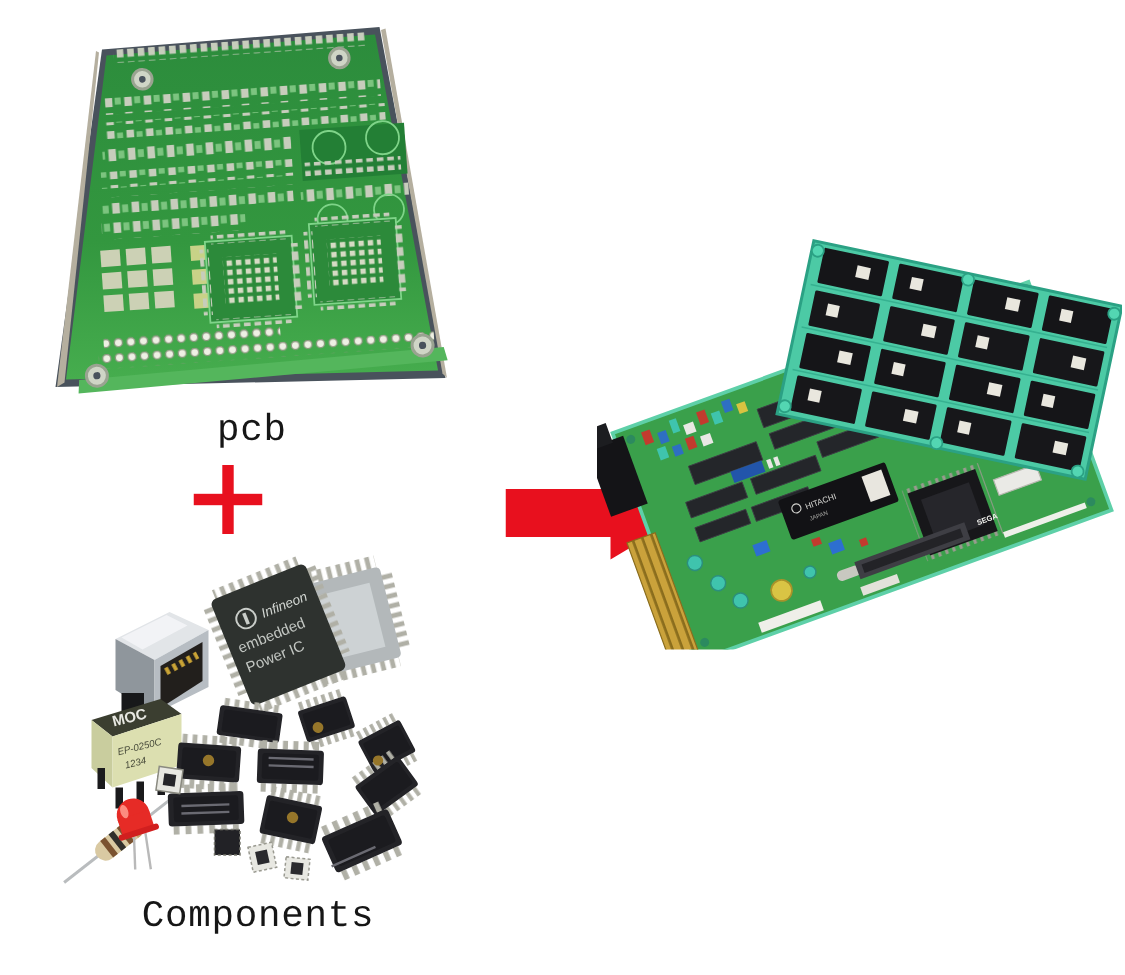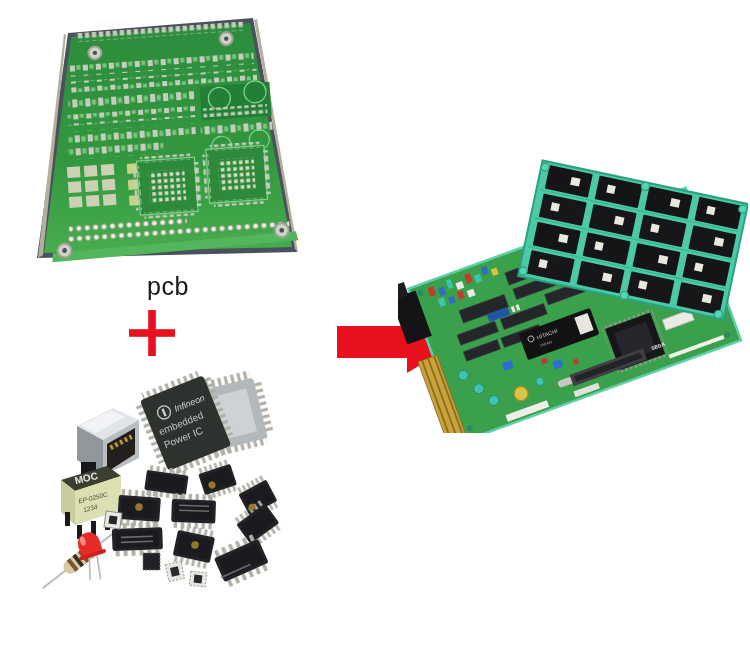--- a/index.html
+++ b/index.html
@@ -1,20 +1,20 @@
 <!DOCTYPE html>
 <html><head>
 <meta charset="utf-8">
 <style>
   html,body{margin:0;padding:0;background:#ffffff;}
   .stage{position:relative;width:750px;height:650px;background:#ffffff;overflow:hidden;
          font-family:"Liberation Sans",sans-serif;}
   .abs{position:absolute;}
   .caption{position:absolute;text-align:center;color:#161616;
-           font-family:Liberation Sans, sans-serif;
+           font-family:Liberation Mono, monospace;
            font-size:25px;letter-spacing:.5px;white-space:nowrap;}
   svg text{font-family:"Liberation Sans","DejaVu Sans",sans-serif;}
 </style>
 </head>
 <body>
 
 <div class="stage">
 
   <svg class="abs" style="left:35px;top:7px" width="266" height="262" viewBox="0 0 266 262">
     <defs>
@@ -236,20 +236,21 @@
     <g transform="rotate(-12 142 210)">
       <rect x="134" y="201" width="16" height="17" fill="#e8e8e2" stroke="#999990" stroke-width="1" stroke-dasharray="2 1.6"></rect>
       <rect x="138" y="205" width="8" height="9" fill="#2a2a2e"></rect>
     </g>
     <g transform="rotate(6 165 217)">
       <rect x="157" y="210" width="16" height="14" fill="#e8e8e2" stroke="#999990" stroke-width="1" stroke-dasharray="2 1.6"></rect>
       <rect x="161" y="213" width="8" height="8" fill="#2a2a2e"></rect>
     </g>
   </svg>
 
+  <div class="caption" style="left:33px;top:596px;width:278px">Components</div>
 
   <svg class="abs" style="left:398px;top:158px" width="350" height="275" viewBox="0 0 350 275">
     <defs>
       <pattern id="pcba-gold" width="6.4" height="20" patternUnits="userSpaceOnUse">
         <rect x="0" y="0" width="6.4" height="20" fill="#caa23b"></rect>
         <rect x="4.6" y="0" width="1.8" height="20" fill="#8a6d1d"></rect>
       </pattern>
       <pattern id="pcba-dippins" width="5" height="5" patternUnits="userSpaceOnUse">
         <rect x="1.4" y="0" width="2" height="5" fill="#9a9a90"></rect>
       </pattern>

